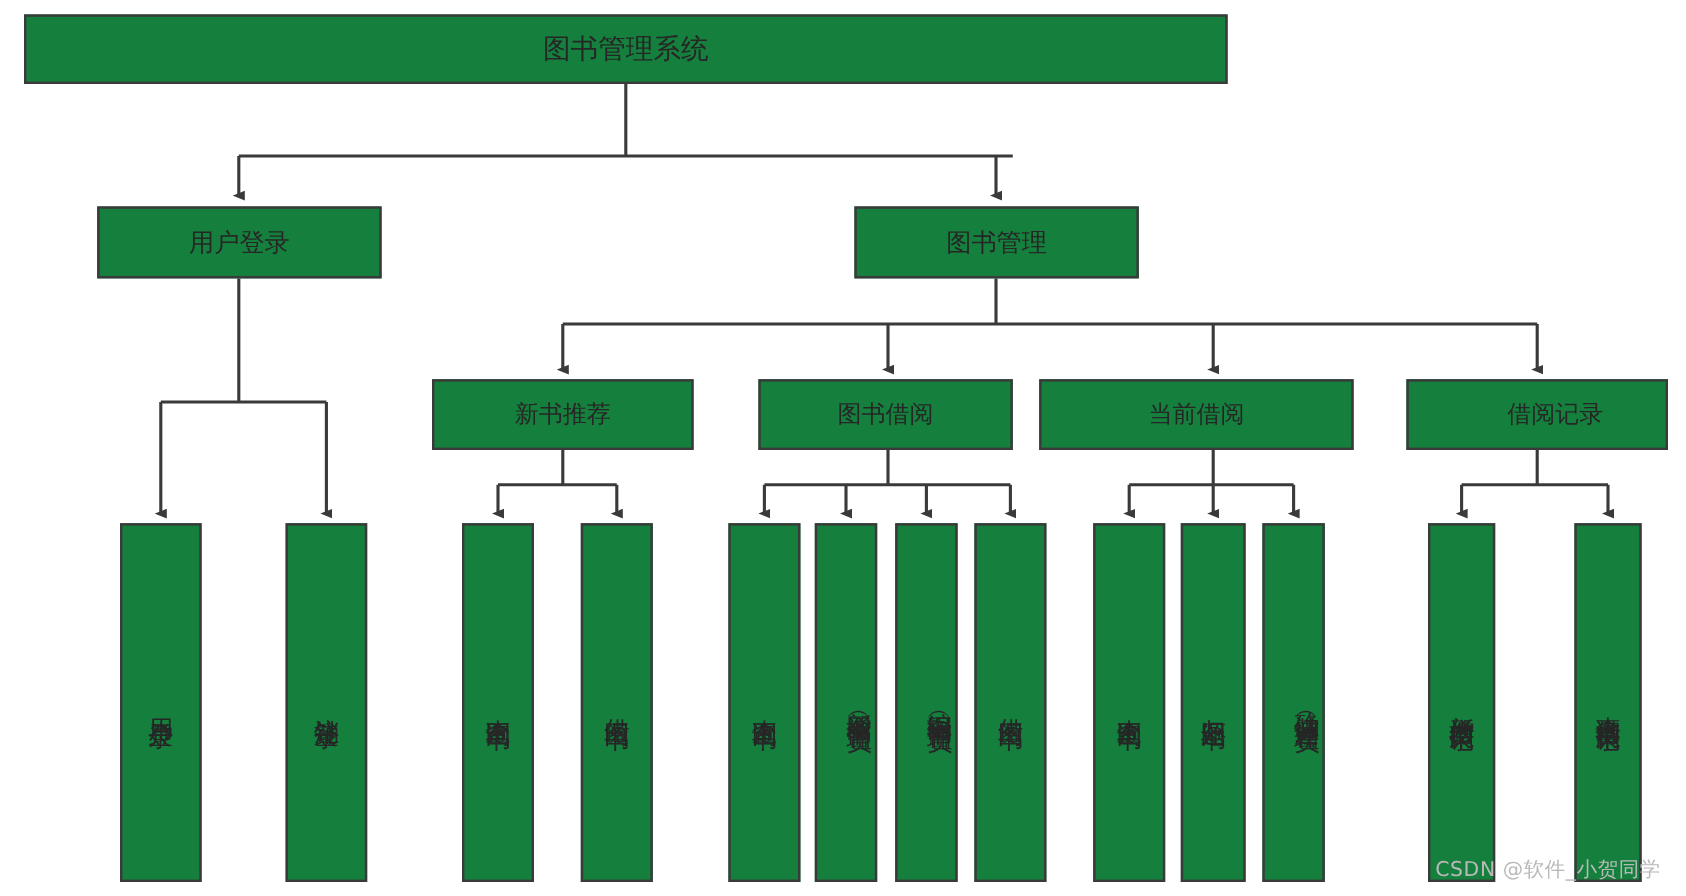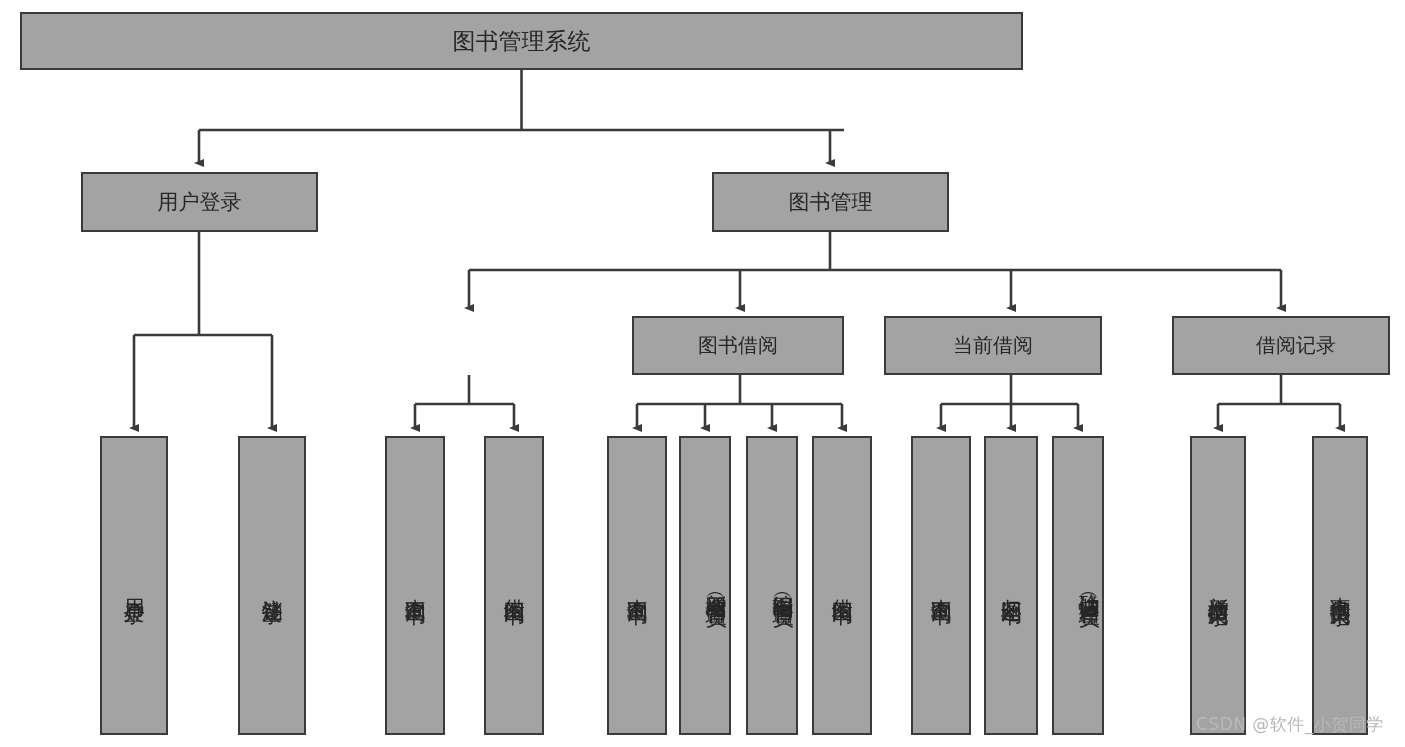--- a/index.html
+++ b/index.html
@@ -14,21 +14,21 @@
     position: relative;
     width: 1405px;
     height: 747px;
     background: #ffffff;
     overflow: hidden;
   }
   .node {
     position: absolute;
     box-sizing: border-box;
     border: 2.5px solid #3a3a3a;
-    background: #a3a3a3;
+    background: #15803d;
     display: flex;
     align-items: center;
     justify-content: center;
     color: #262626;
     line-height: 1.25;
   }
   .node.root {
     font-size: 23px;
   }
   .node.lvl1 {
@@ -124,22 +124,23 @@
       <path d="M1218,404 L1218,428" marker-end="url(#arrow)"></path>
       <path d="M1340,404 L1340,428" marker-end="url(#arrow)"></path>
     </g>
   </svg>
 
   <div class="node root" id="node-root" style="left: 20px; top: 12px; width: 1003px; height: 58px;">图书管理系统</div>
 
   <div class="node lvl1" id="node-l1-0" style="left: 81px; top: 172px; width: 237px; height: 60px;">用户登录</div>
   <div class="node lvl1" id="node-l1-1" style="left: 712px; top: 172px; width: 237px; height: 60px; font-family: Liberation Serif, serif;">图书管理</div>
 
+  <div class="node lvl2" id="node-l2-0" style="left: 360px; top: 316px; width: 218px; height: 59px;">新书推荐</div>
   <div class="node lvl2" id="node-l2-1" style="left: 632px; top: 316px; width: 212px; height: 59px;">图书借阅</div>
-  <div class="node lvl2" id="node-l2-2" style="left: 884px; top: 316px; width: 218px; height: 59px;">当前借阅</div>
+  <div class="node lvl2" id="node-l2-2" style="left: 866px; top: 316px; width: 262px; height: 59px;">当前借阅</div>
   <div class="node lvl2" id="node-l2-3" style="left: 1172px; top: 316px; width: 218px; height: 59px; padding-left: 30px;">借阅记录</div>
 
   <div class="node leaf mid-text" id="node-leaf-0" style="left: 100px; top: 436px; width: 68px; height: 299px;">用户登录</div>
   <div class="node leaf mid-text" id="node-leaf-1" style="left: 238px; top: 436px; width: 68px; height: 299px;">注销登录</div>
   <div class="node leaf mid-text" id="node-leaf-2" style="left: 385px; top: 436px; width: 60px; height: 299px;">查询图书</div>
   <div class="node leaf mid-text" id="node-leaf-3" style="left: 484px; top: 436px; width: 60px; height: 299px;">借阅图书</div>
   <div class="node leaf mid-text" id="node-leaf-4" style="left: 607px; top: 436px; width: 60px; height: 299px;">查询图书</div>
   <div class="node leaf tall-text" id="node-leaf-5" style="left: 679px; top: 436px; width: 52px; height: 299px;">新增图书（管理员）</div>
   <div class="node leaf tall-text" id="node-leaf-6" style="left: 746px; top: 436px; width: 52px; height: 299px;">编辑图书（管理员）</div>
   <div class="node leaf mid-text" id="node-leaf-7" style="left: 812px; top: 436px; width: 60px; height: 299px;">借阅图书</div>

